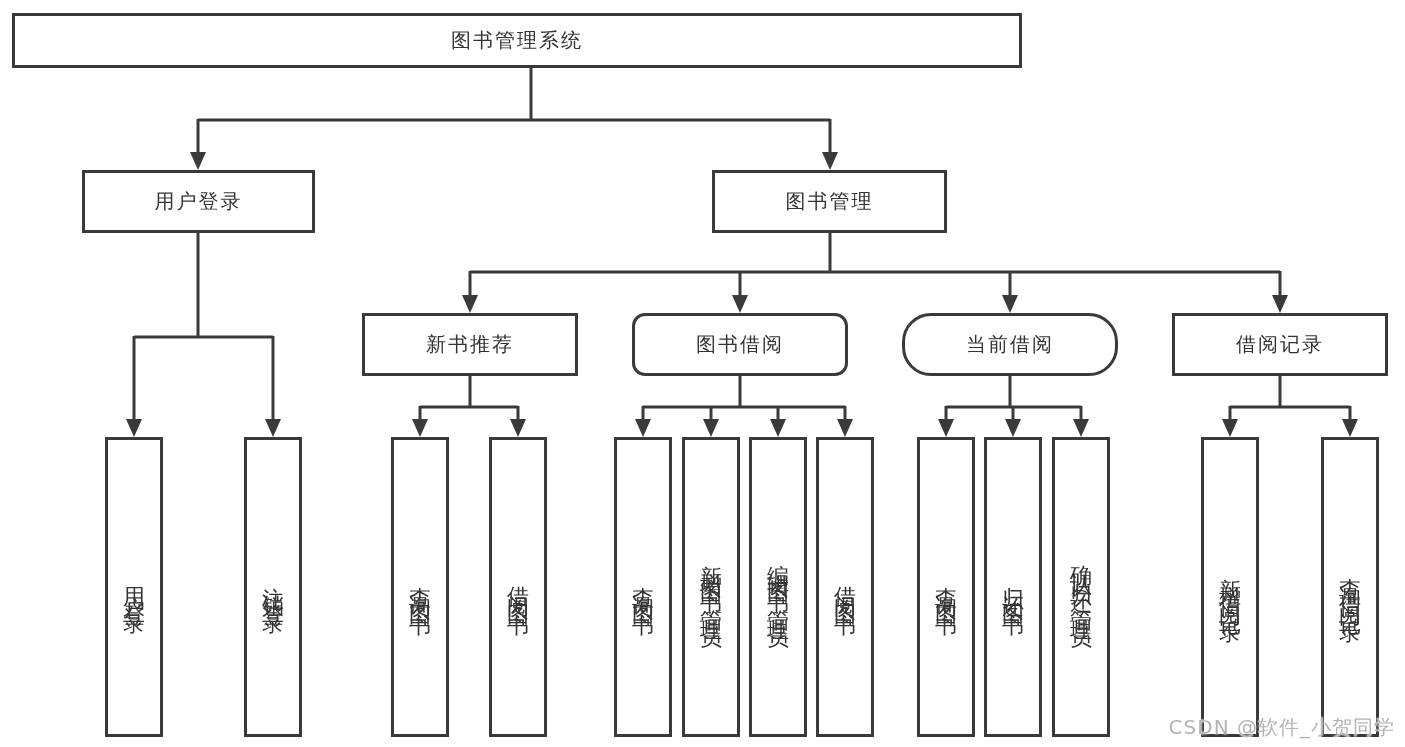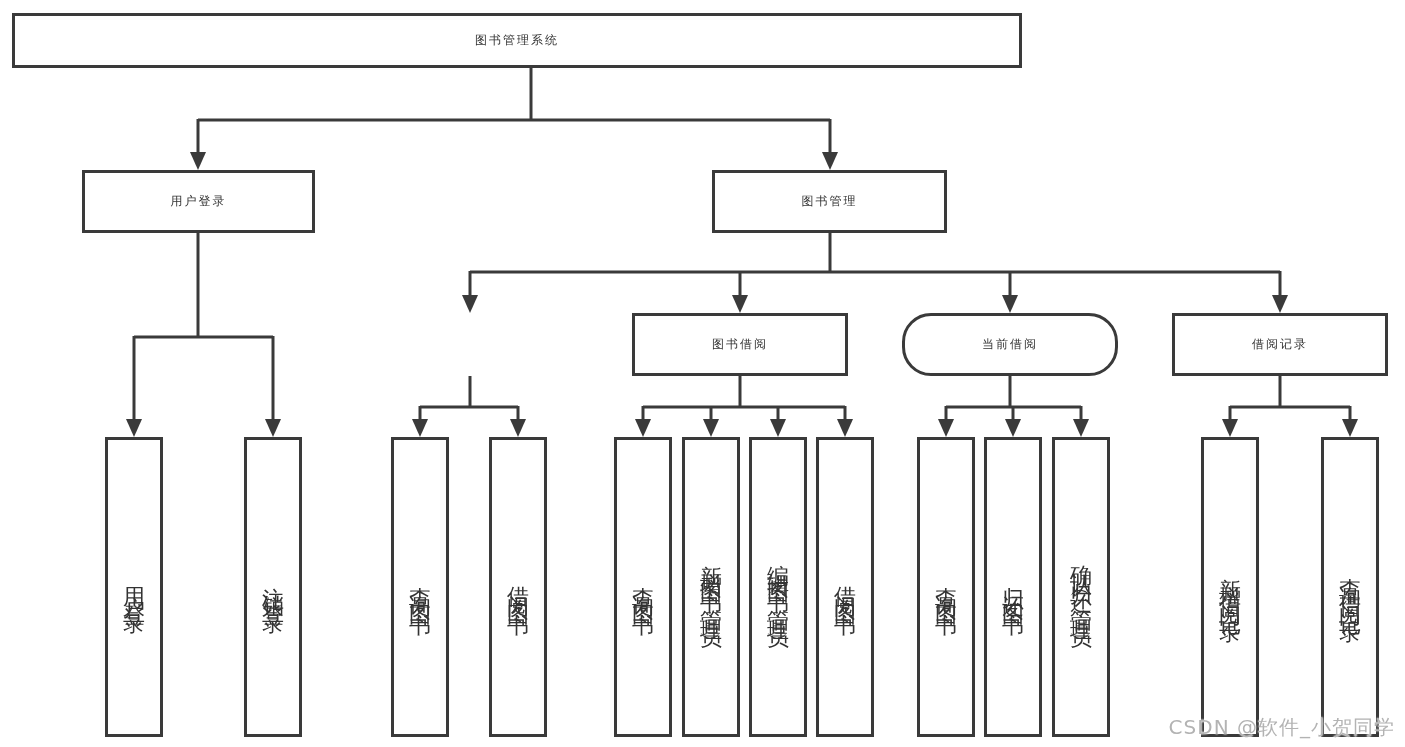--- a/index.html
+++ b/index.html
@@ -22,21 +22,21 @@
   .box {
     position: absolute;
     background: #ffffff;
     border: 3px solid #3a3a3a;
     display: flex;
     align-items: center;
     justify-content: center;
     text-align: center;
   }
   .hlabel {
-    font-size: 12px;
+    font-size: 20px;
     letter-spacing: 2px;
     color: #333333;
     white-space: nowrap;
   }
   .root-box  { left: 12px;  top: 13px;  width: 1010px; height: 55px; }
   .lvl2      { top: 170px; height: 63px; }
   .lvl3      { top: 313px; height: 63px; width: 216px; }
   .vbox {
     top: 437px;
     width: 58px;
@@ -138,21 +138,24 @@
     <span class="hlabel">图书管理系统</span>
   </div>
 
   <div class="box lvl2" style="left:82px; width:233px;">
     <span class="hlabel">用户登录</span>
   </div>
   <div class="box lvl2" style="left:712px; width:235px;font-family:Liberation Serif, serif;">
     <span class="hlabel">图书管理</span>
   </div>
 
-  <div class="box lvl3" style="left:632px;">
+  <div class="box lvl3" style="left:362px;">
+    <span class="hlabel">新书推荐</span>
+  </div>
+  <div class="box lvl3" style="left:632px;border-radius:13px;">
     <span class="hlabel">图书借阅</span>
   </div>
   <div class="box lvl3" style="left:902px;border-radius:29px;">
     <span class="hlabel">当前借阅</span>
   </div>
   <div class="box lvl3" style="left:1172px;">
     <span class="hlabel">借阅记录</span>
   </div>
 
   <div class="box vbox" style="left:105px;">

